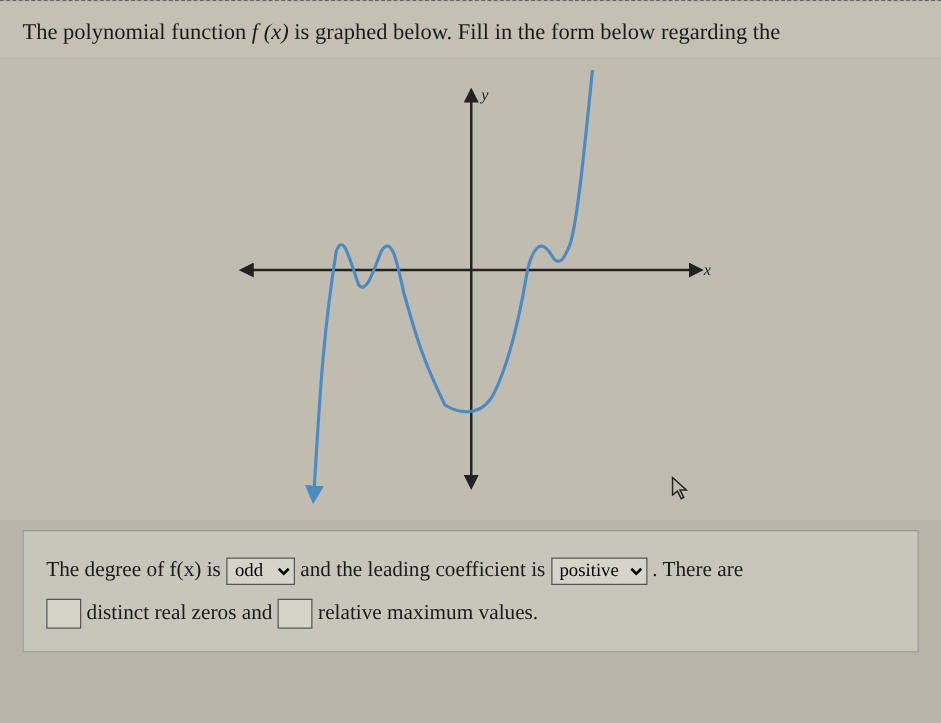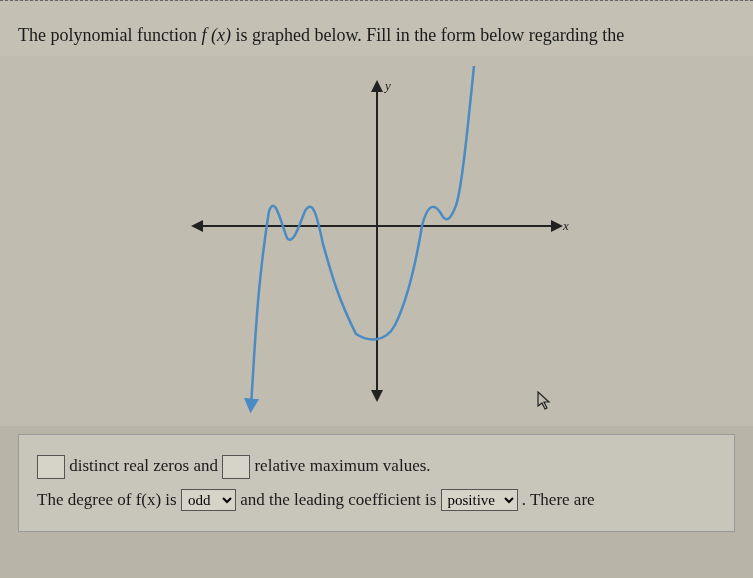--- a/index.html
+++ b/index.html
@@ -11,21 +11,21 @@
       color: #1a1a1a;
       overflow: hidden;
       position: relative;
     }
     .dashed-top {
       border-top: 1px dashed #666;
       width: 100%;
       height: 1px;
     }
     .question-area {
-      padding: 22px 18px 8px 18px;
+      padding: 12px 18px 8px 18px;
       background: #c4c0b4;
     }
     .question-text {
       font-size: 18px;
       line-height: 1.4;
     }
     .math-fn { font-style: italic; }
     .graph-area {
       width: 100%;
       height: 370px;
@@ -121,25 +121,25 @@
   </svg>
   <span class="cursor">
     <svg width="16" height="20" viewBox="0 0 16 20">
         <path d="M1 1 L1 15 L5 12 L8 18 L10 17 L7 11 L12 11 Z" fill="none" stroke="#222" stroke-width="1.2"></path>
       </svg>
   </span>
 </div>
 
 <div class="answer-box">
   <div>
-    <input class="blank" value="" style="">
-    <span> distinct real zeros and </span>
-    <input class="blank" value="" style="">
-    <span> relative maximum values.</span>
-  </div>
-  <div>
     <span>The degree of f(x) is </span>
     <select id="sel1"><option value="odd">odd</option><option value="even">even</option></select>
     <span> and the leading coefficient is </span>
     <select id="sel2"><option value="positive">positive</option><option value="negative">negative</option></select>
     <span>. There are</span>
   </div>
+  <div>
+    <input class="blank" value="" style="">
+    <span> distinct real zeros and </span>
+    <input class="blank" value="" style="">
+    <span> relative maximum values.</span>
+  </div>
 </div>
 
 </body></html>

